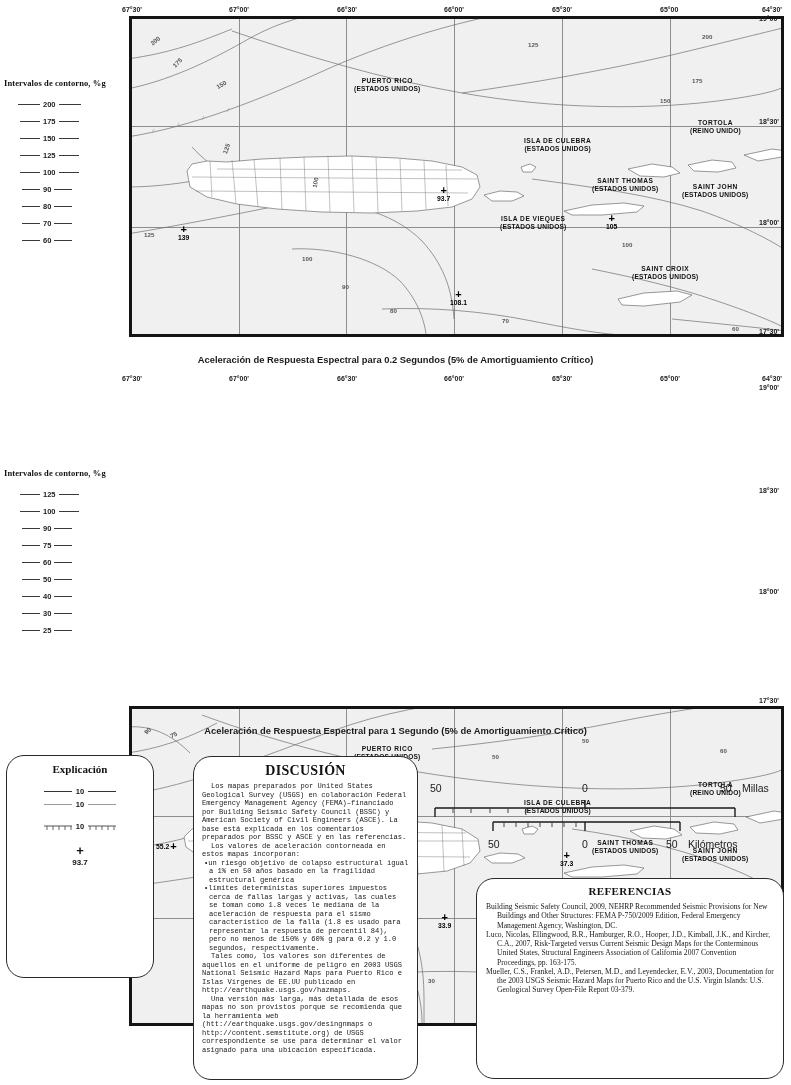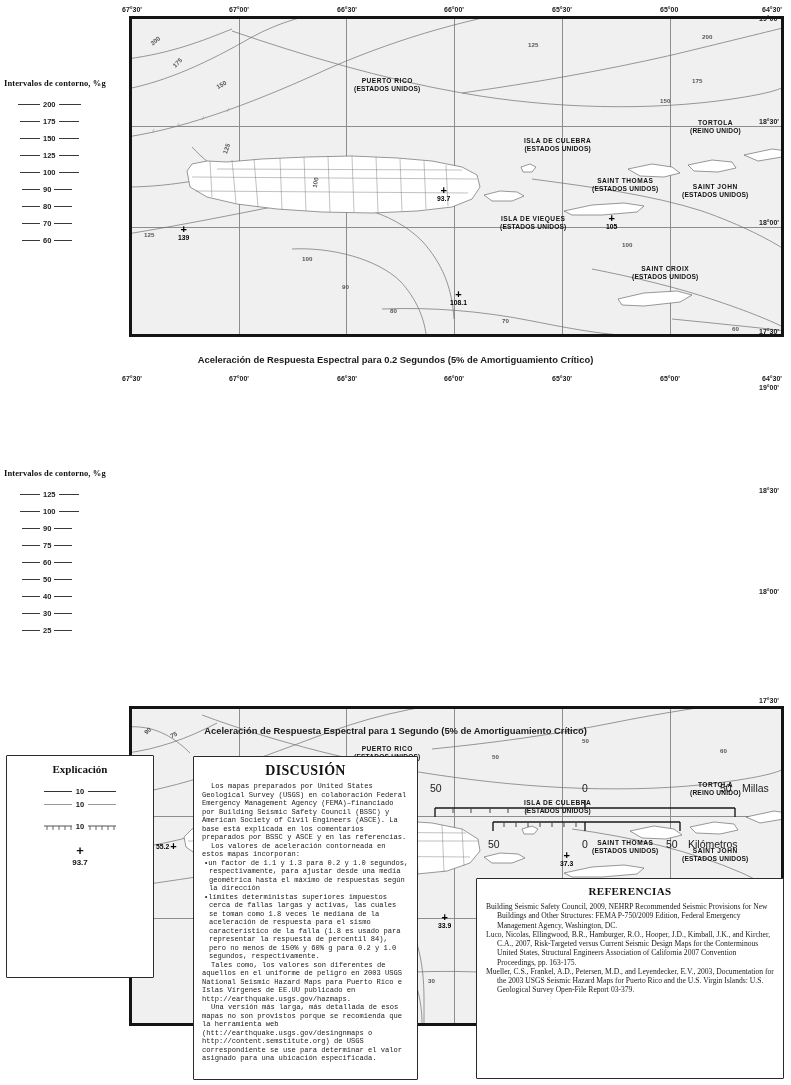--- a/index.html
+++ b/index.html
@@ -22,21 +22,21 @@
   .placelab{position:absolute;font-family:"Liberation Sans",sans-serif;font-size:6.6px;font-weight:bold;color:#111;text-align:center;white-space:nowrap;letter-spacing:.5px;line-height:1.22;}
   .placelab .sub{font-weight:bold;letter-spacing:.2px;}
   .ptmark{position:absolute;text-align:center;white-space:nowrap;}
   .ptmark .plus{font-family:"Liberation Sans",sans-serif;font-size:11px;font-weight:bold;line-height:7px;color:#000;}
   .ptmark .val{font-family:"Liberation Sans",sans-serif;font-size:6.8px;font-weight:bold;color:#000;line-height:9px;}
   .maptitle{position:absolute;width:100%;text-align:center;font-family:"Liberation Sans",sans-serif;font-size:9.4px;font-weight:bold;color:#1b1b1b;}
 
   .clabel{position:absolute;font-family:"Liberation Sans",sans-serif;font-size:6.2px;color:#555;font-weight:bold;}
 
   
-  .roundbox{position:absolute;border:1px solid #2a2a2a;border-radius:1px;background:#fff;box-sizing:border-box;}
+  .roundbox{position:absolute;border:1px solid #2a2a2a;border-radius:18px;background:#fff;box-sizing:border-box;}
   .boxhead{text-align:center;font-family:"Liberation Serif",serif;font-weight:bold;}
   .bodytext{font-family:"Liberation Serif",serif;color:#1a1a1a;}
 
   
   #explicacion .boxhead{font-size:11px;margin-top:7px;}
   .exp-row{display:flex;align-items:center;justify-content:center;height:13px;}
   .exp-row .n{font-family:"Liberation Sans",sans-serif;font-size:7.5px;font-weight:bold;padding:0 4px;}
   .exp-txt{font-size:8.2px;line-height:1.28;padding:0 9px;text-indent:0;}
   .exp-txt.ind{padding-left:18px;text-indent:-9px;}
 
@@ -484,21 +484,21 @@
     <div style="font-family:'Liberation Sans',sans-serif;font-size:8px;font-weight:bold;margin-top:2px;">93.7</div>
   </div>
 
 </div>
 
 <div class="roundbox" id="discusion" style="left:193px;top:756px;width:225px;height:324px;">
   <div class="boxhead">DISCUSIÓN</div>
   <div class="bodytext">
     <p class="indent">Los mapas preparados por United States Geological Survey (USGS) en colaboración Federal Emergency Management Agency (FEMA)–financiado por Building Seismic Safety Council (BSSC) y American Society of Civil Engineers (ASCE). La base está explicada en los comentarios preparados por BSSC y ASCE y en las referencias.</p>
     <p class="indent">Los valores de aceleración contorneada en estos mapas incorporan:</p>
-    <p class="bullet">•un factor de 1.1 y 1.3 para 0.2 y 1.0 segundos, respectivamente, para ajustar desde una media geométrica hasta el máximo de respuestas según la dirección</p>
+    <p class="bullet">•un riesgo objetivo de colapso estructural igual a 1% en 50 años basado en la fragilidad estructural genérica</p>
     <p class="bullet">•límites deterministas superiores impuestos cerca de fallas largas y activas, las cuales se toman como 1.8 veces le mediana de la aceleración de respuesta para el sismo característico de la falla (1.8 es usado para representar la respuesta de percentil 84), pero no menos de 150% y 60% g para 0.2 y 1.0 segundos, respectivamente.</p>
     <p class="indent">Tales como, los valores son diferentes de aquellos en el uniforme de peligro en 2003 USGS National Seismic Hazard Maps para Puerto Rico e Islas Vírgenes de EE.UU publicado en http://earthquake.usgs.gov/hazmaps.</p>
     <p class="indent">Una versión más larga, más detallada de esos mapas no son provistos porque se recomienda que la herramienta web (htt://earthquake.usgs.gov/desingnmaps o http://content.semstitute.org) de USGS correspondiente se use para determinar el valor asignado para una ubicación especificada.</p>
   </div>
 </div>
 
 <div class="abs" id="scalebar" style="left:430px;top:758px;width:356px;height:100px;">
   <div class="scale-num" style="left:0px;top:24px;">50</div>
   <div class="scale-num" style="left:152px;top:24px;">0</div>
   <div class="scale-num" style="left:290px;top:24px;">50</div>

